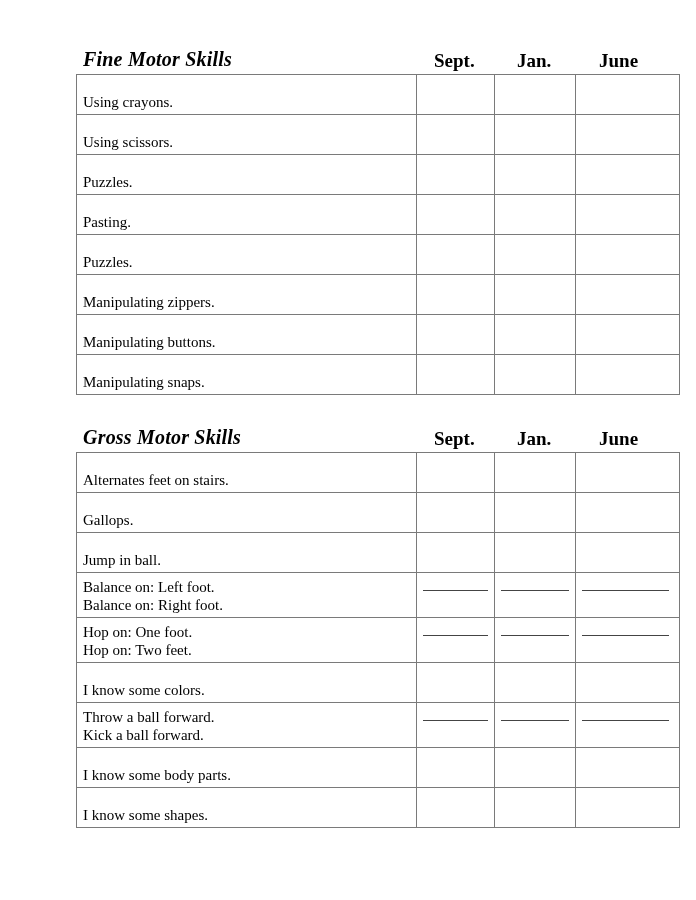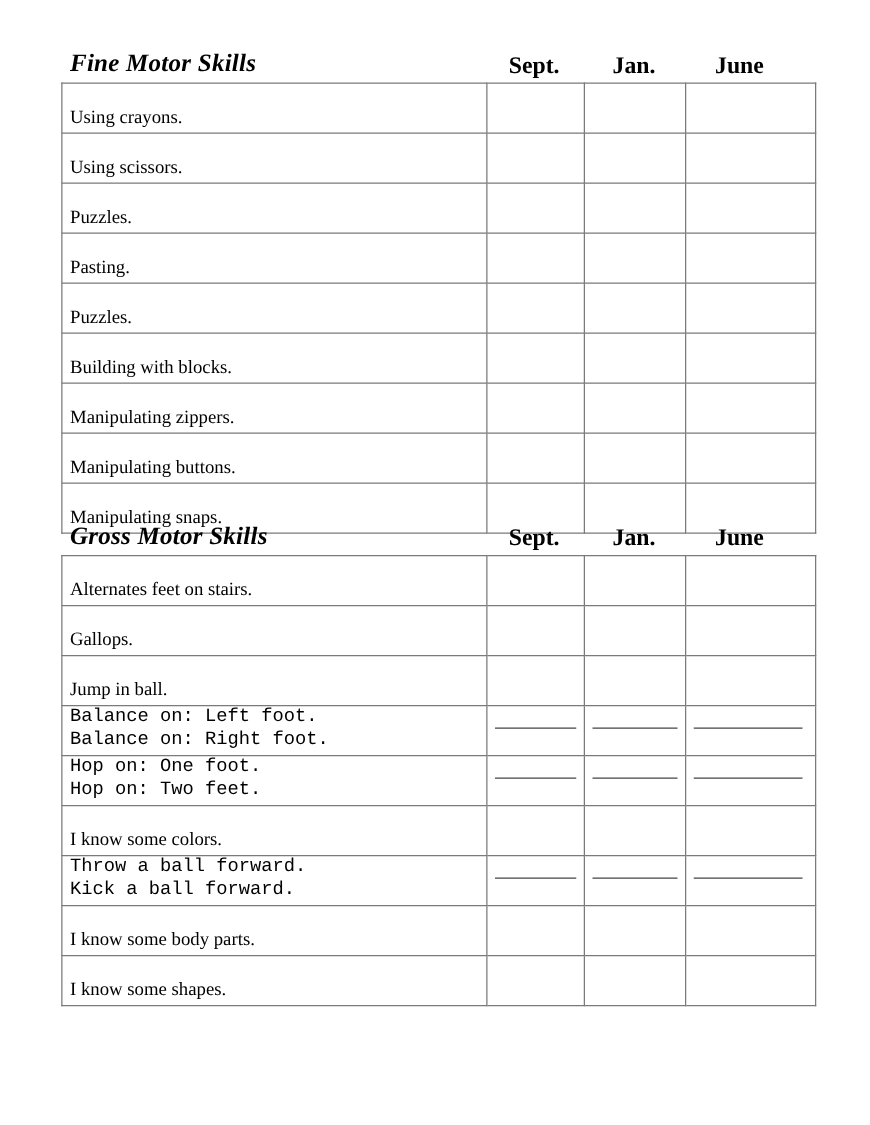--- a/index.html
+++ b/index.html
@@ -1,24 +1,24 @@
 <!DOCTYPE html>
 <html><head>
 <meta charset="utf-8">
 <style>
   html, body { margin: 0; padding: 0; background: #ffffff; }
   body { width: 696px; height: 900px; position: relative; overflow: hidden; font-family: "Liberation Serif", "DejaVu Serif", serif; color: #000; }
-  .section { position: absolute; left: 49px; width: 603px; }
+  .section { position: absolute; left: 76px; width: 603px; margin-top: 8px; }
   .hdr { position: relative; height: 26px; }
   .hdr .title { position: absolute; left: 7px; top: 0; font-size: 20px; font-weight: bold; font-style: italic; letter-spacing: 0.2px; }
   .hdr .col { position: absolute; top: 2px; font-size: 19px; font-weight: bold; }
   table { border-collapse: collapse; width: 603px; table-layout: fixed; }
   td { border: 1px solid #7a7a7a; height: 36px; padding: 0; vertical-align: bottom; font-size: 15px; }
   td.label { padding: 0 0 3px 6px; line-height: 18px; }
-  td.two { vertical-align: top; padding-top: 0; font-family: Liberation Mono, monospace; }
+  td.two { vertical-align: top; padding-top: 5px; }
   td.blank { position: relative; }
   .uline { position: absolute; left: 6px; right: 6px; top: 17px; border-top: 1px solid #444; }
   .uline.wide { left: 6px; right: 10px; }
 </style>
 </head>
 <body>
 
 <div class="section" style="top:40px;">
   <div class="hdr">
     <span class="title">Fine Motor Skills</span>
@@ -69,28 +69,20 @@
         <tr>
           <td class="label">
             <div>Puzzles.</div>
           </td>
           <td class="blank"></td>
           <td class="blank"></td>
           <td class="blank"></td>
         </tr>
         <tr>
           <td class="label">
-            <div>Building with blocks.</div>
-          </td>
-          <td class="blank"></td>
-          <td class="blank"></td>
-          <td class="blank"></td>
-        </tr>
-        <tr>
-          <td class="label">
             <div>Manipulating zippers.</div>
           </td>
           <td class="blank"></td>
           <td class="blank"></td>
           <td class="blank"></td>
         </tr>
         <tr>
           <td class="label">
             <div>Manipulating buttons.</div>
           </td>

